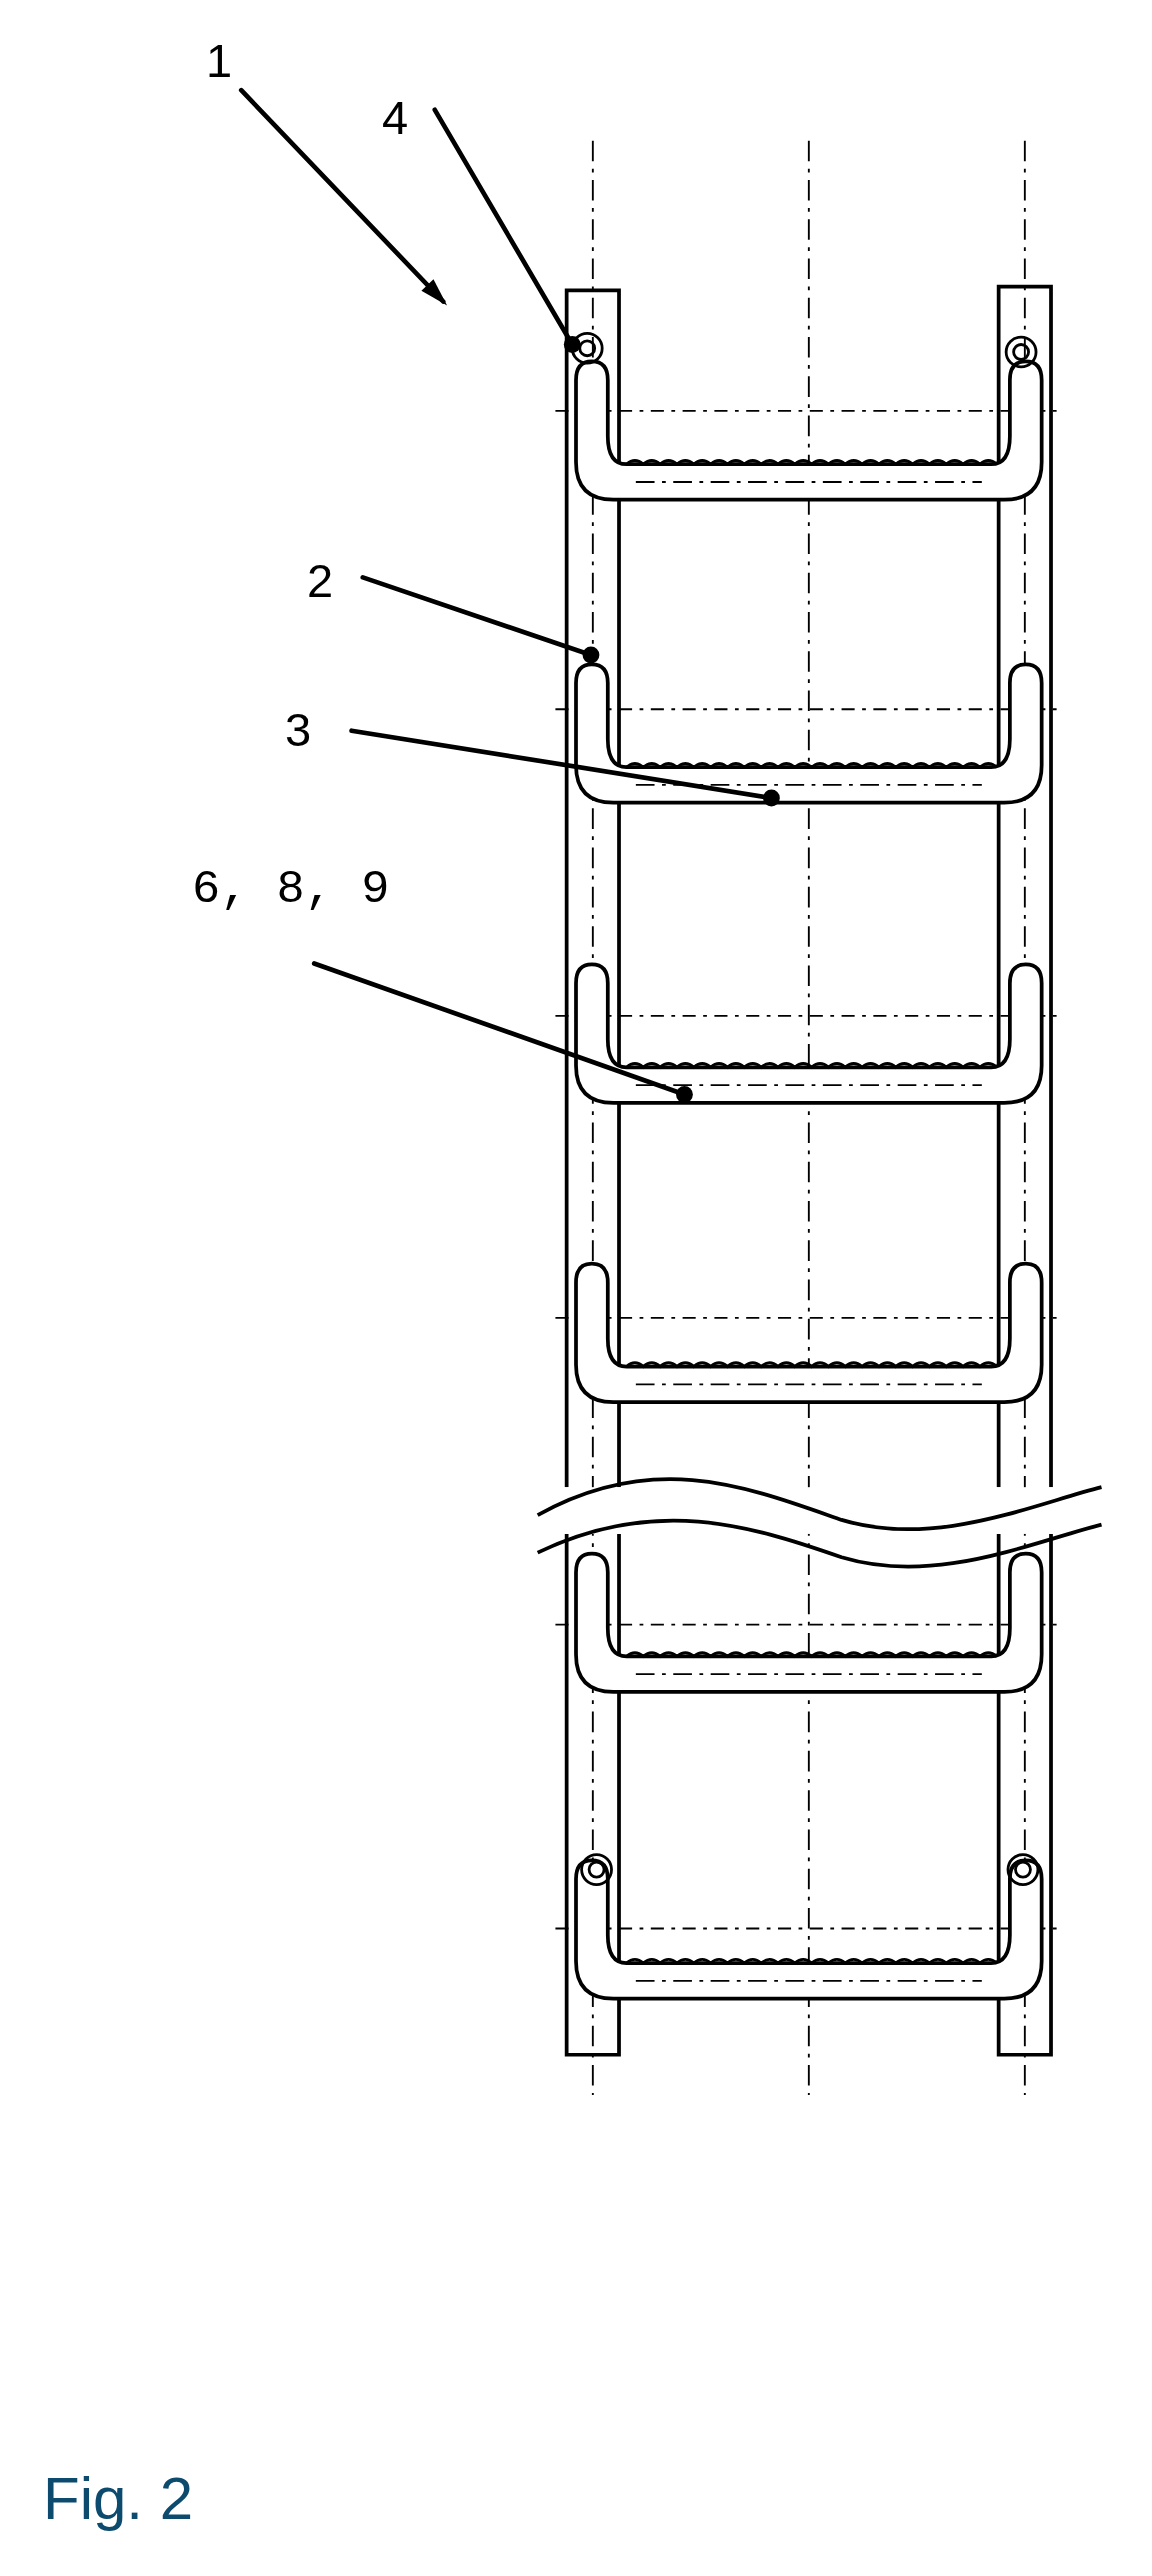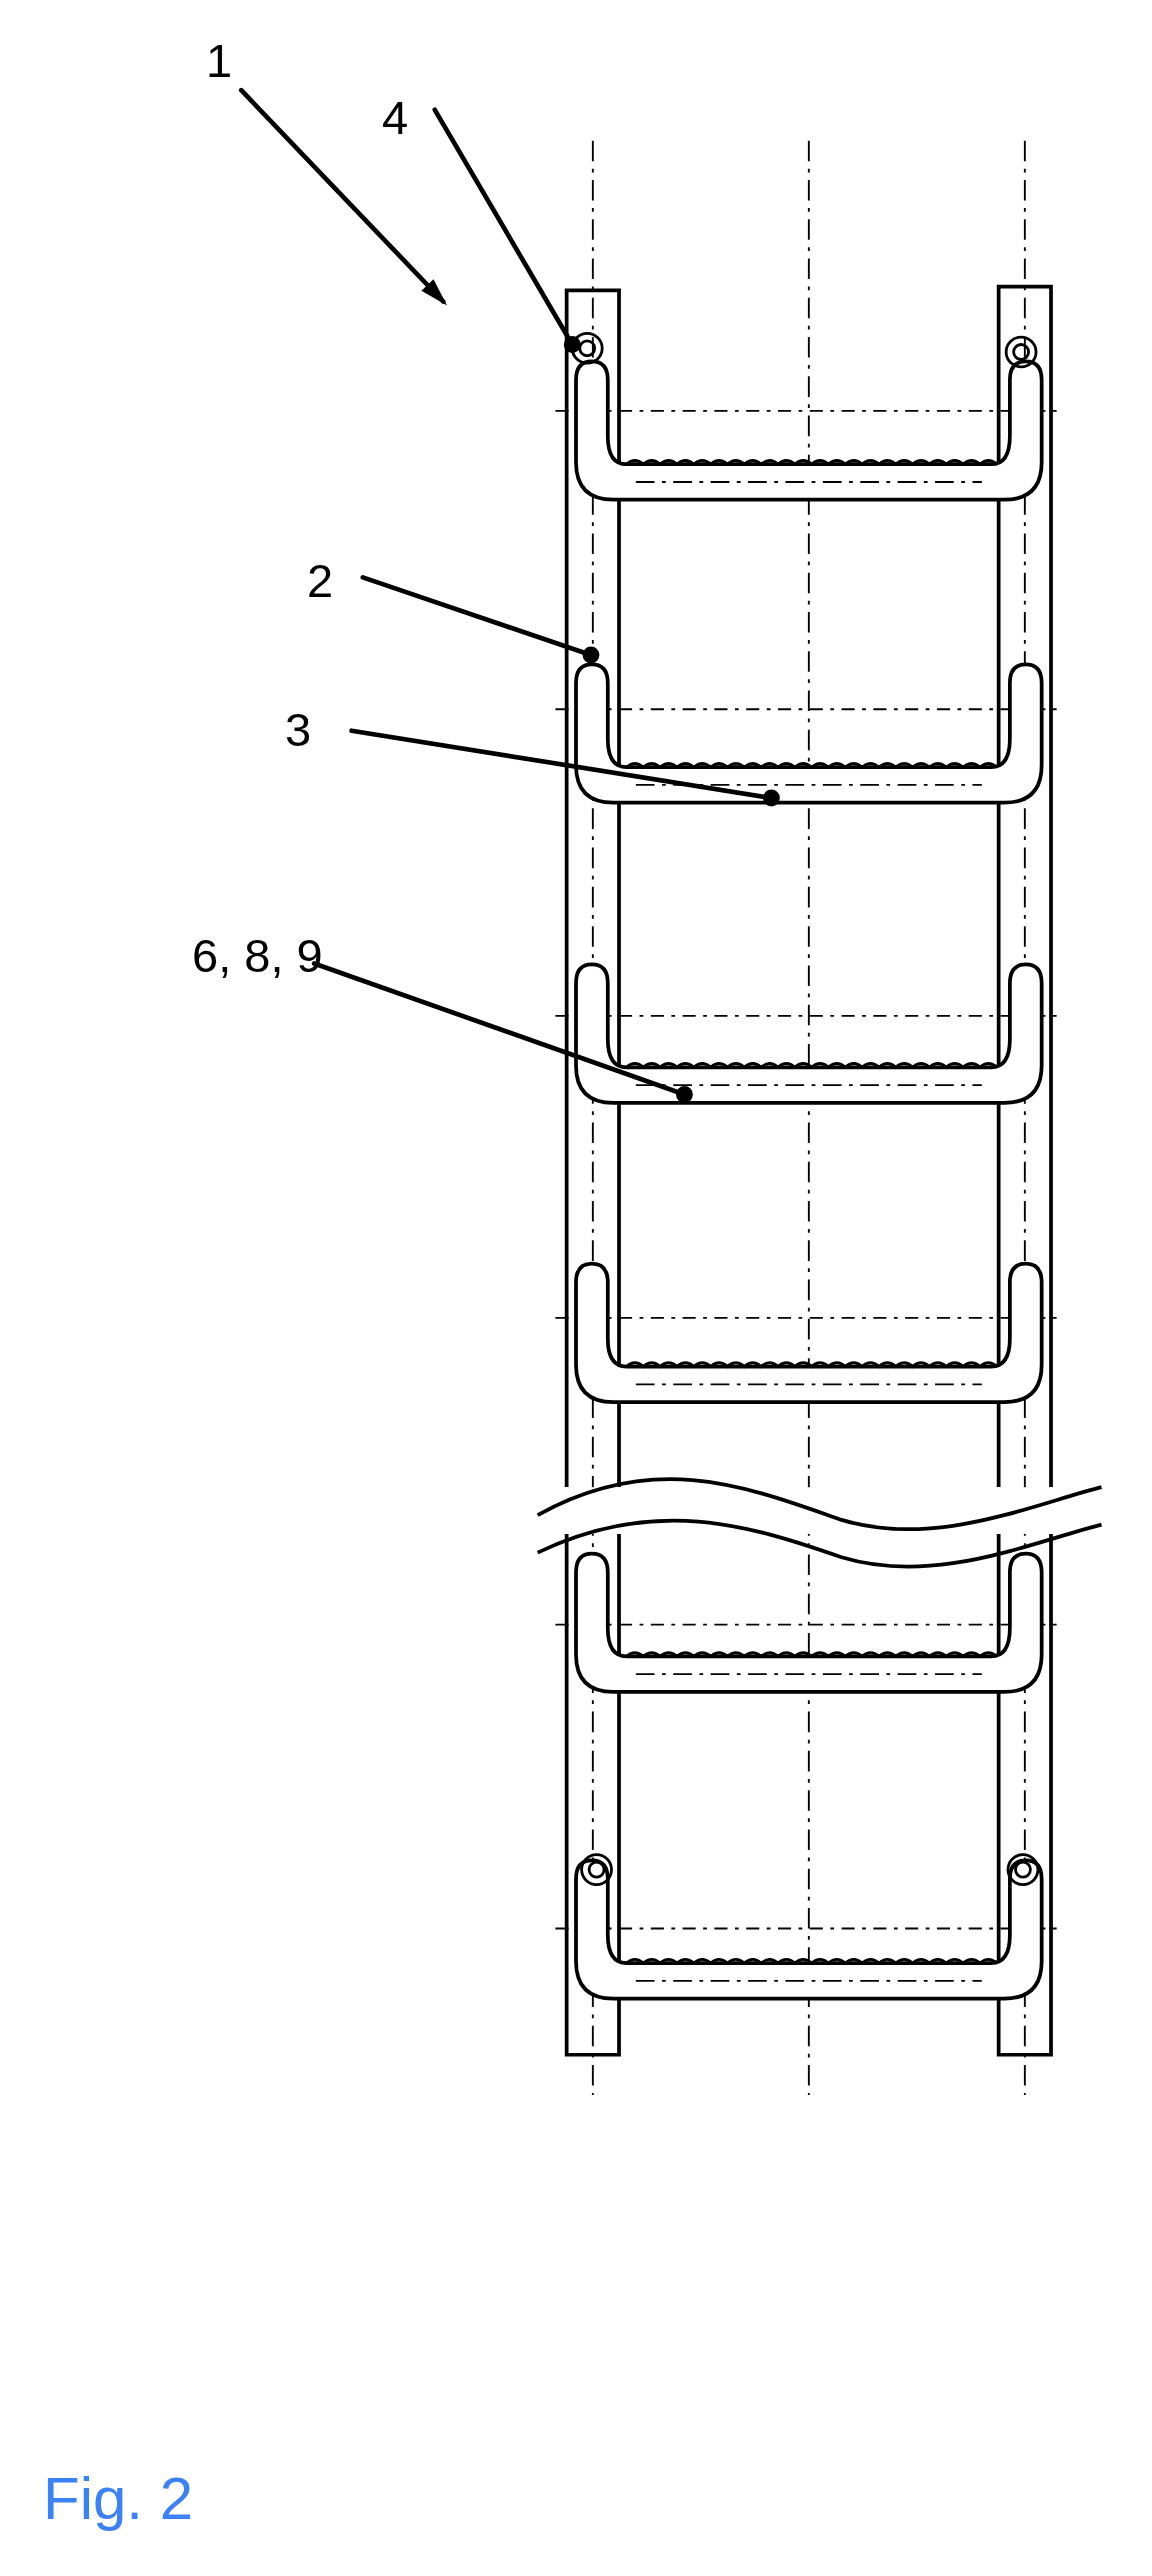--- a/index.html
+++ b/index.html
@@ -10,21 +10,21 @@
       font-family: "Liberation Sans", sans-serif;
       font-size: 47px;
       color: #000;
       line-height: 1;
       white-space: nowrap;
     }
     .fig-label {
       position: absolute;
       font-family: "Liberation Sans", sans-serif;
       font-size: 60px;
-      color: #3b82f6;
+      color: #0c4a6e;
       line-height: 1;
       white-space: nowrap;
     }
   </style>
 </head>
 <body>
 
 <svg id="drawing" width="1152" height="2576" viewBox="0 0 1232 2754" xmlns="http://www.w3.org/2000/svg">
     <line x1="865" y1="150" x2="865" y2="2240" stroke="#000000" stroke-width="2" stroke-dasharray="22 8 4 8"></line>
     <line x1="634" y1="150" x2="634" y2="2240" stroke="#000000" stroke-width="2" stroke-dasharray="22 8 4 8"></line>
@@ -77,15 +77,15 @@
     <line x1="376" y1="781" x2="825" y2="853" stroke="#000000" stroke-width="5" stroke-linecap="round"></line>
     <circle cx="825" cy="853" r="9" fill="#000000"></circle>
     <line x1="336" y1="1030" x2="732" y2="1170" stroke="#000000" stroke-width="5" stroke-linecap="round"></line>
     <circle cx="732" cy="1170" r="9" fill="#000000"></circle>
   </svg>
 
 <div class="ref-label" style="left:206px; top:37px;">1</div>
 <div class="ref-label" style="left:382px; top:94px;">4</div>
 <div class="ref-label" style="left:307px; top:557px;">2</div>
 <div class="ref-label" style="left:285px; top:706px;">3</div>
-<div class="ref-label" style="left:192px; top:932px;">6, 8, 9</div>
+<div class="ref-label" style="left:192px; top:866px;font-family:Liberation Mono, monospace;">6, 8, 9</div>
 <div class="fig-label" style="left:43px; top:2469px;">Fig. 2</div>
 
 
 </body></html>

